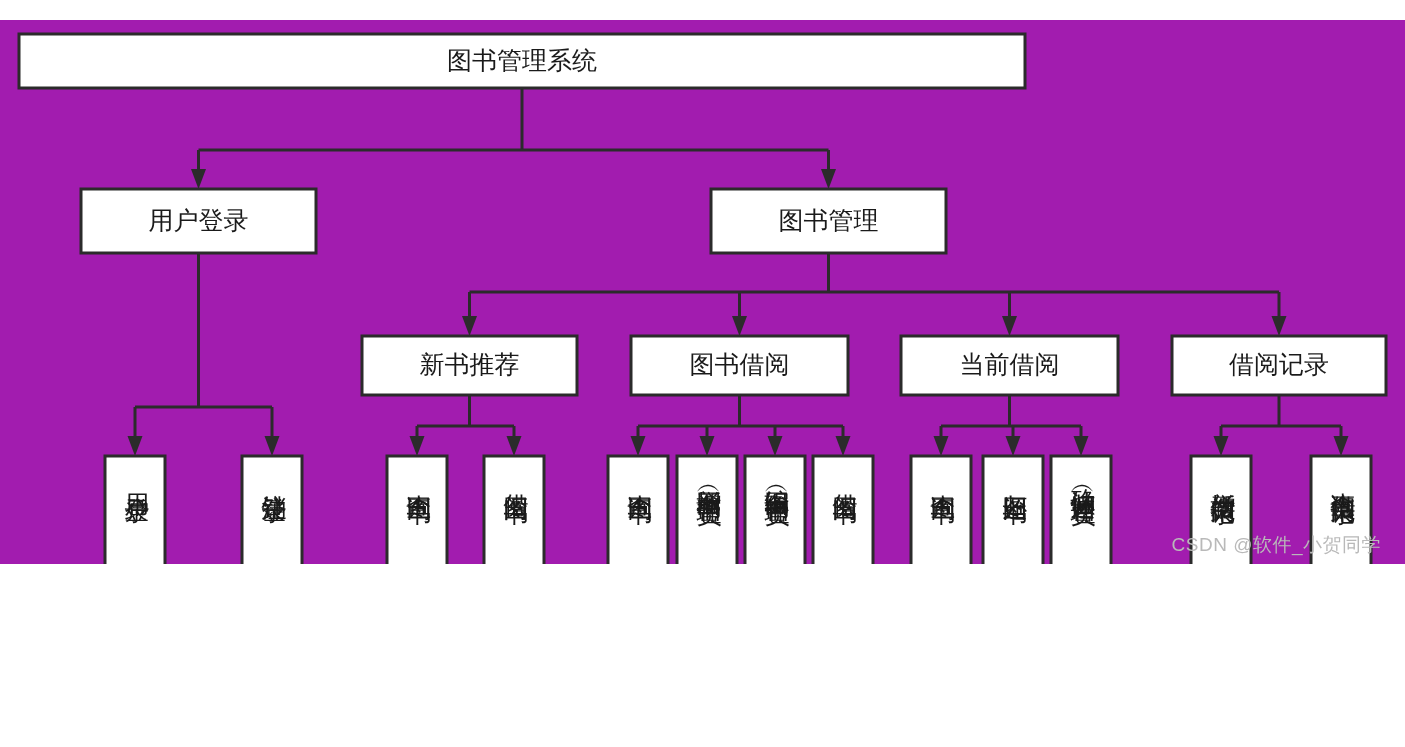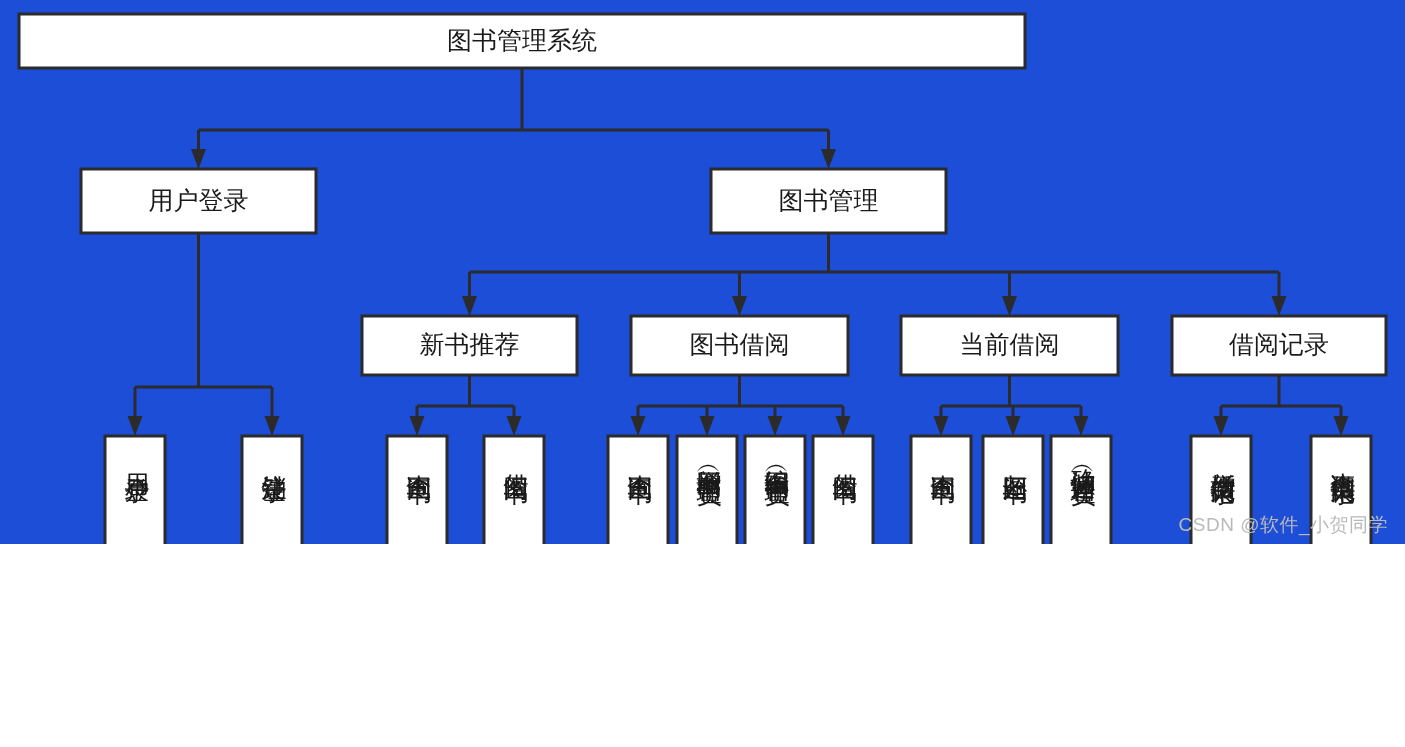--- a/index.html
+++ b/index.html
@@ -7,22 +7,23 @@
     padding: 0;
     background: #ffffff;
   }
   body {
     font-family: "Liberation Sans", "DejaVu Sans", sans-serif;
   }
   #stage {
     position: relative;
     width: 1405px;
     height: 544px;
-    background: #1d4ed8;
+    background: #a21caf;
     overflow: hidden;
+    margin-top: 20px;
   }
   svg#diagram {
     position: absolute;
     left: 0;
     top: 0;
     width: 1405px;
     height: 747px;
   }
   .node-rect {
     fill: #ffffff;
@@ -48,21 +49,21 @@
     stroke: #2b2b2b;
     stroke-width: 3;
     fill: none;
   }
   .link-arrow {
     fill: #2b2b2b;
     stroke: none;
   }
   .watermark {
     position: absolute;
-    right: 17px;
+    right: 24px;
     bottom: 6px;
     font-family: "Liberation Sans", "DejaVu Sans", sans-serif;
     font-size: 19px;
     color: #b9b9b9;
     white-space: nowrap;
     letter-spacing: 0.5px;
     pointer-events: none;
   }
 </style>
 </head>

